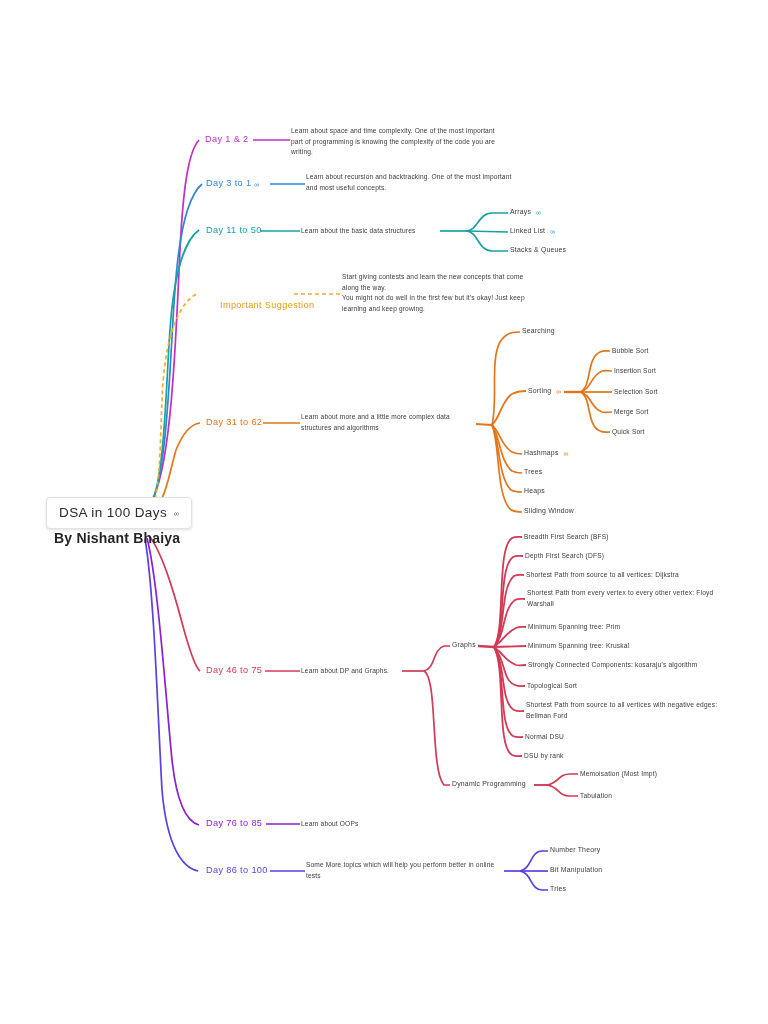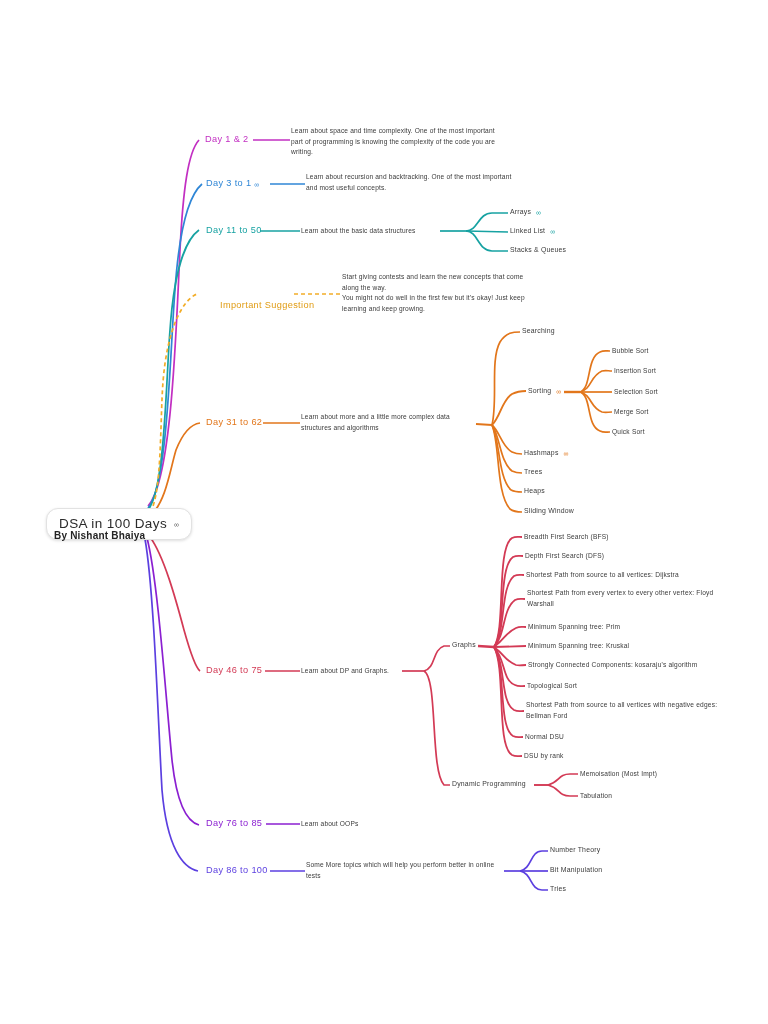--- a/index.html
+++ b/index.html
@@ -32,41 +32,41 @@
     white-space: nowrap;
   }
   .node-wrap {
     position: absolute;
     white-space: normal;
   }
   
   .root-box {
     position: absolute;
     left: 46px;
-    top: 508px;
+    top: 497px;
     background: #ffffff;
     border: 1px solid #e2e2e2;
-    border-radius: 12px;
+    border-radius: 4px;
     padding: 7px 12px 8px 12px;
     box-shadow: 0 1px 3px rgba(0,0,0,0.13);
     display: flex;
     align-items: center;
     gap: 7px;
   }
   .root-label {
     font-size: 13.5px;
     color: #2b2b2b;
     letter-spacing: 0.4px;
     font-weight: 400;
   }
   .root-sub {
     position: absolute;
     left: 54px;
     top: 530px;
-    font-size: 10px;
+    font-size: 14px;
     font-weight: bold;
     color: #242424;
     letter-spacing: 0.2px;
   }
   
   .l1 {
     font-size: 9.2px;
     letter-spacing: 0.35px;
     font-weight: 500;
   }

